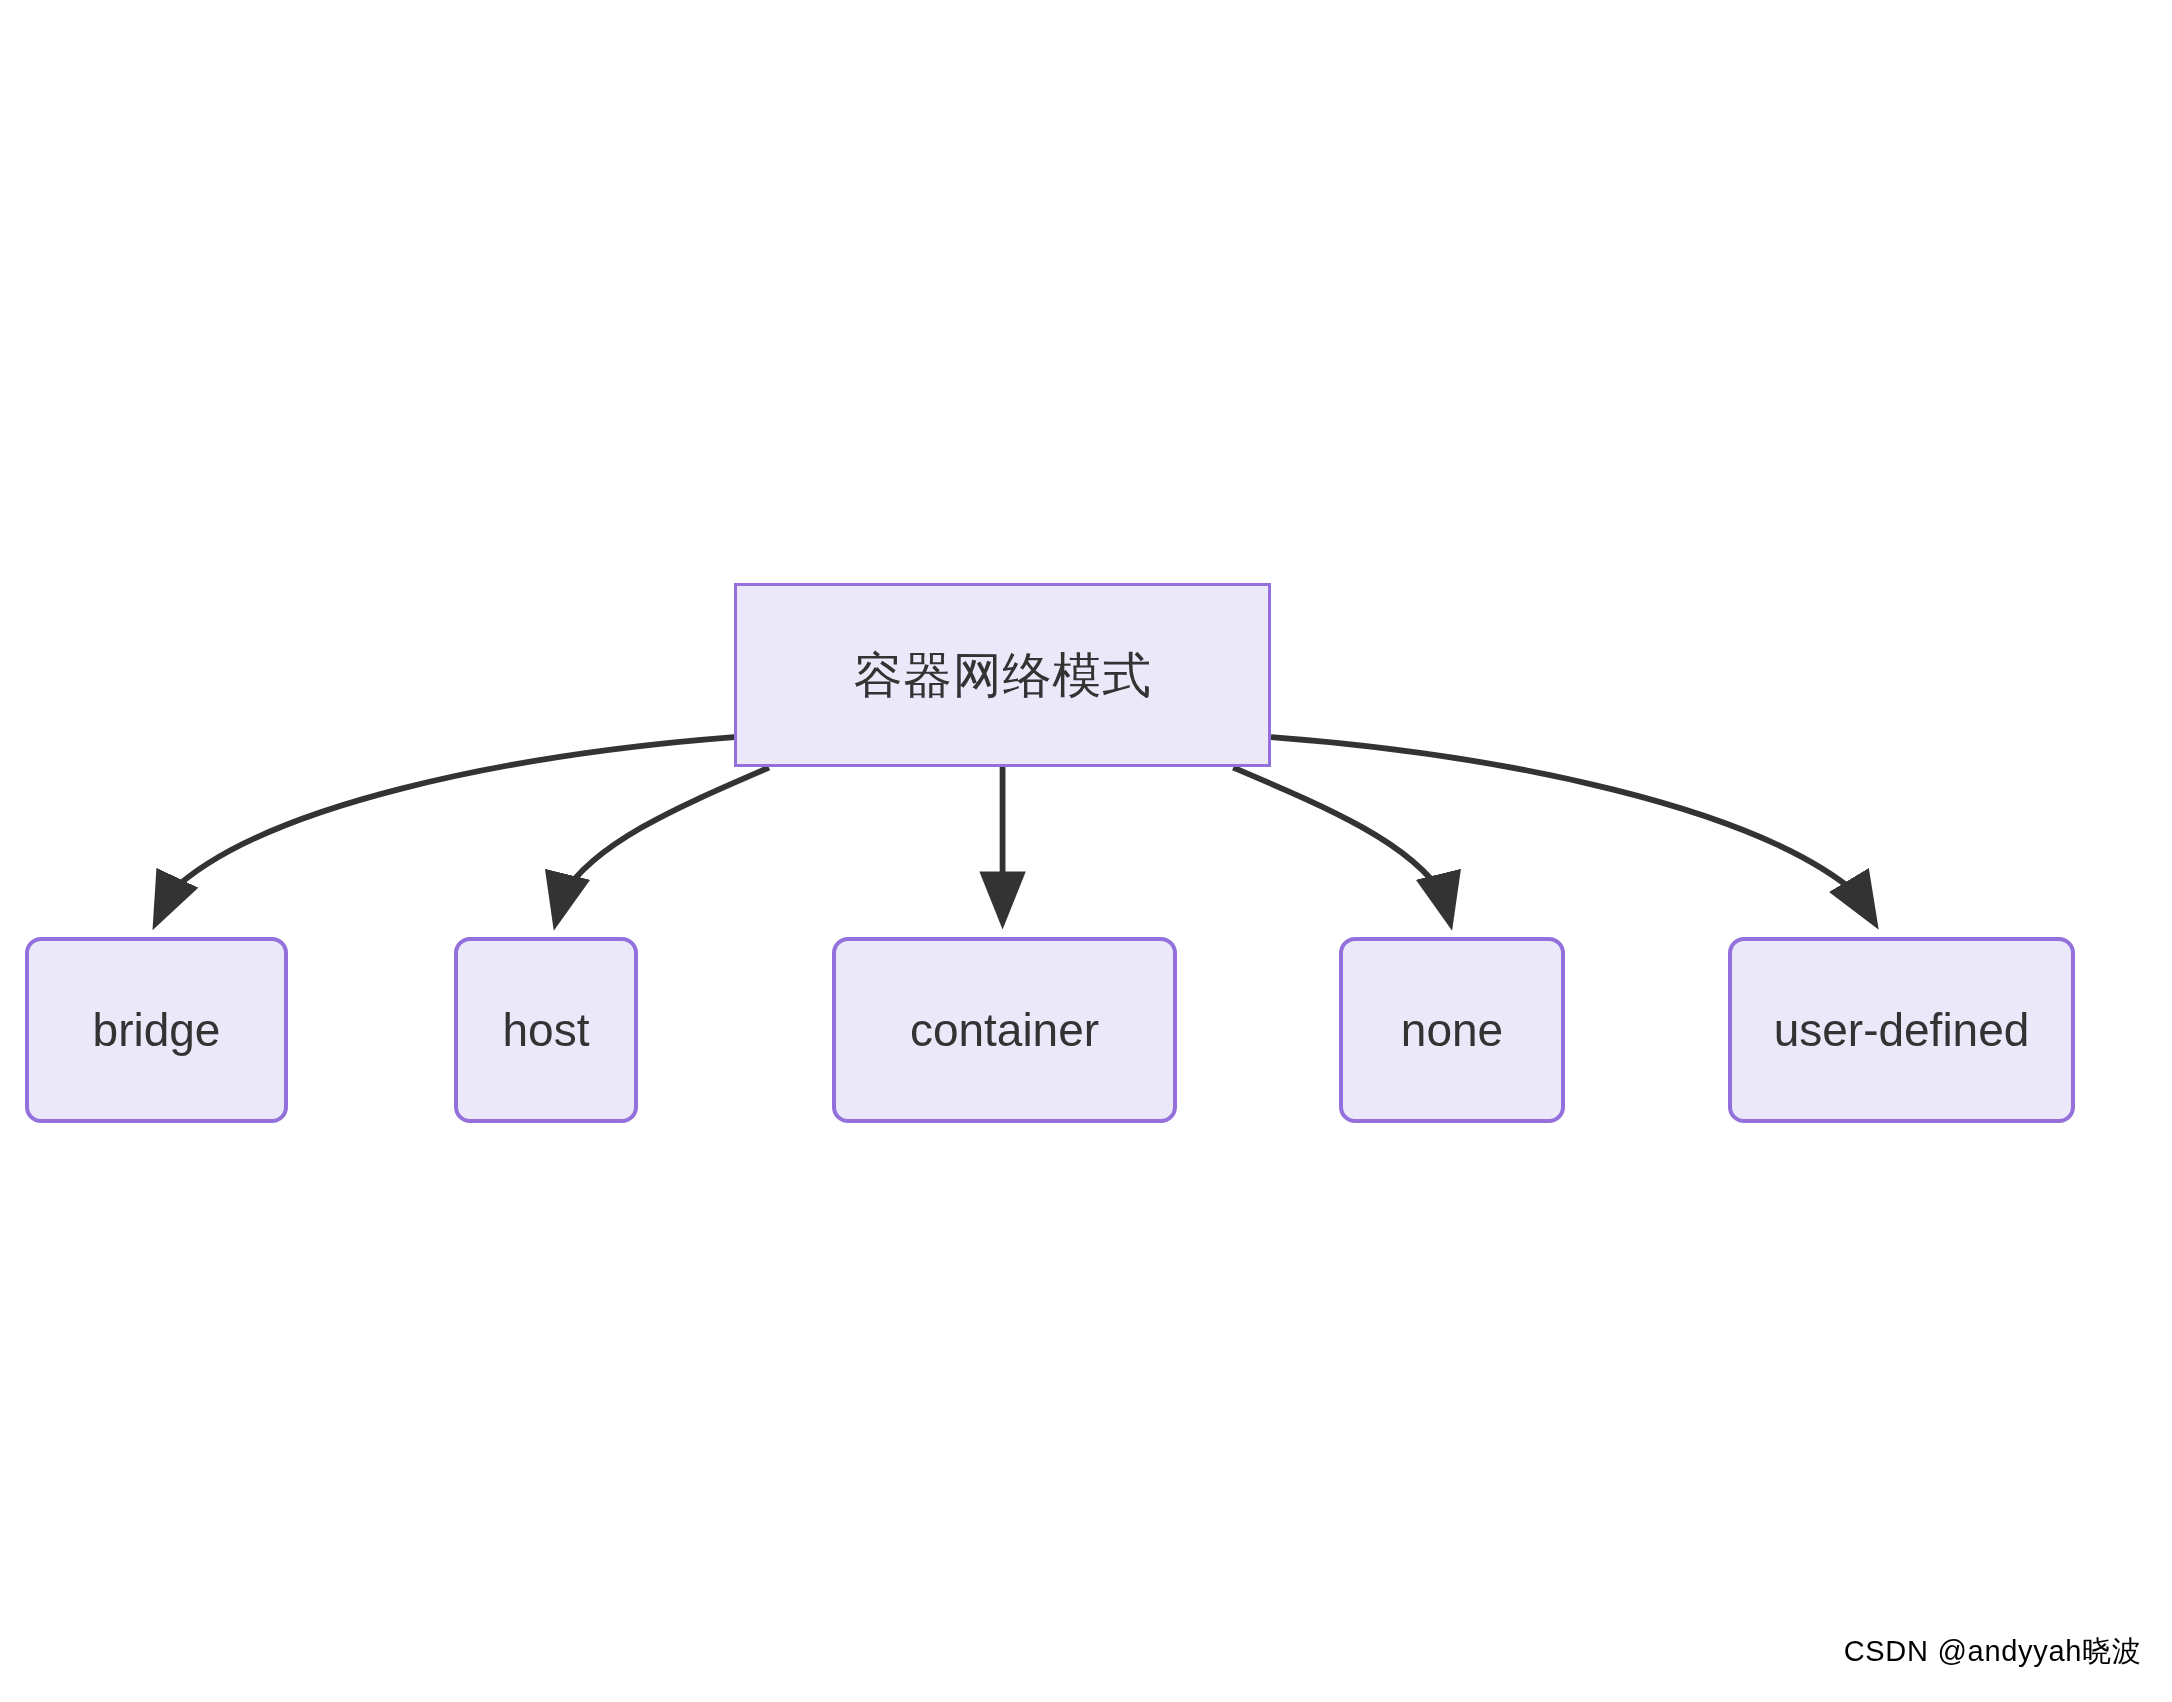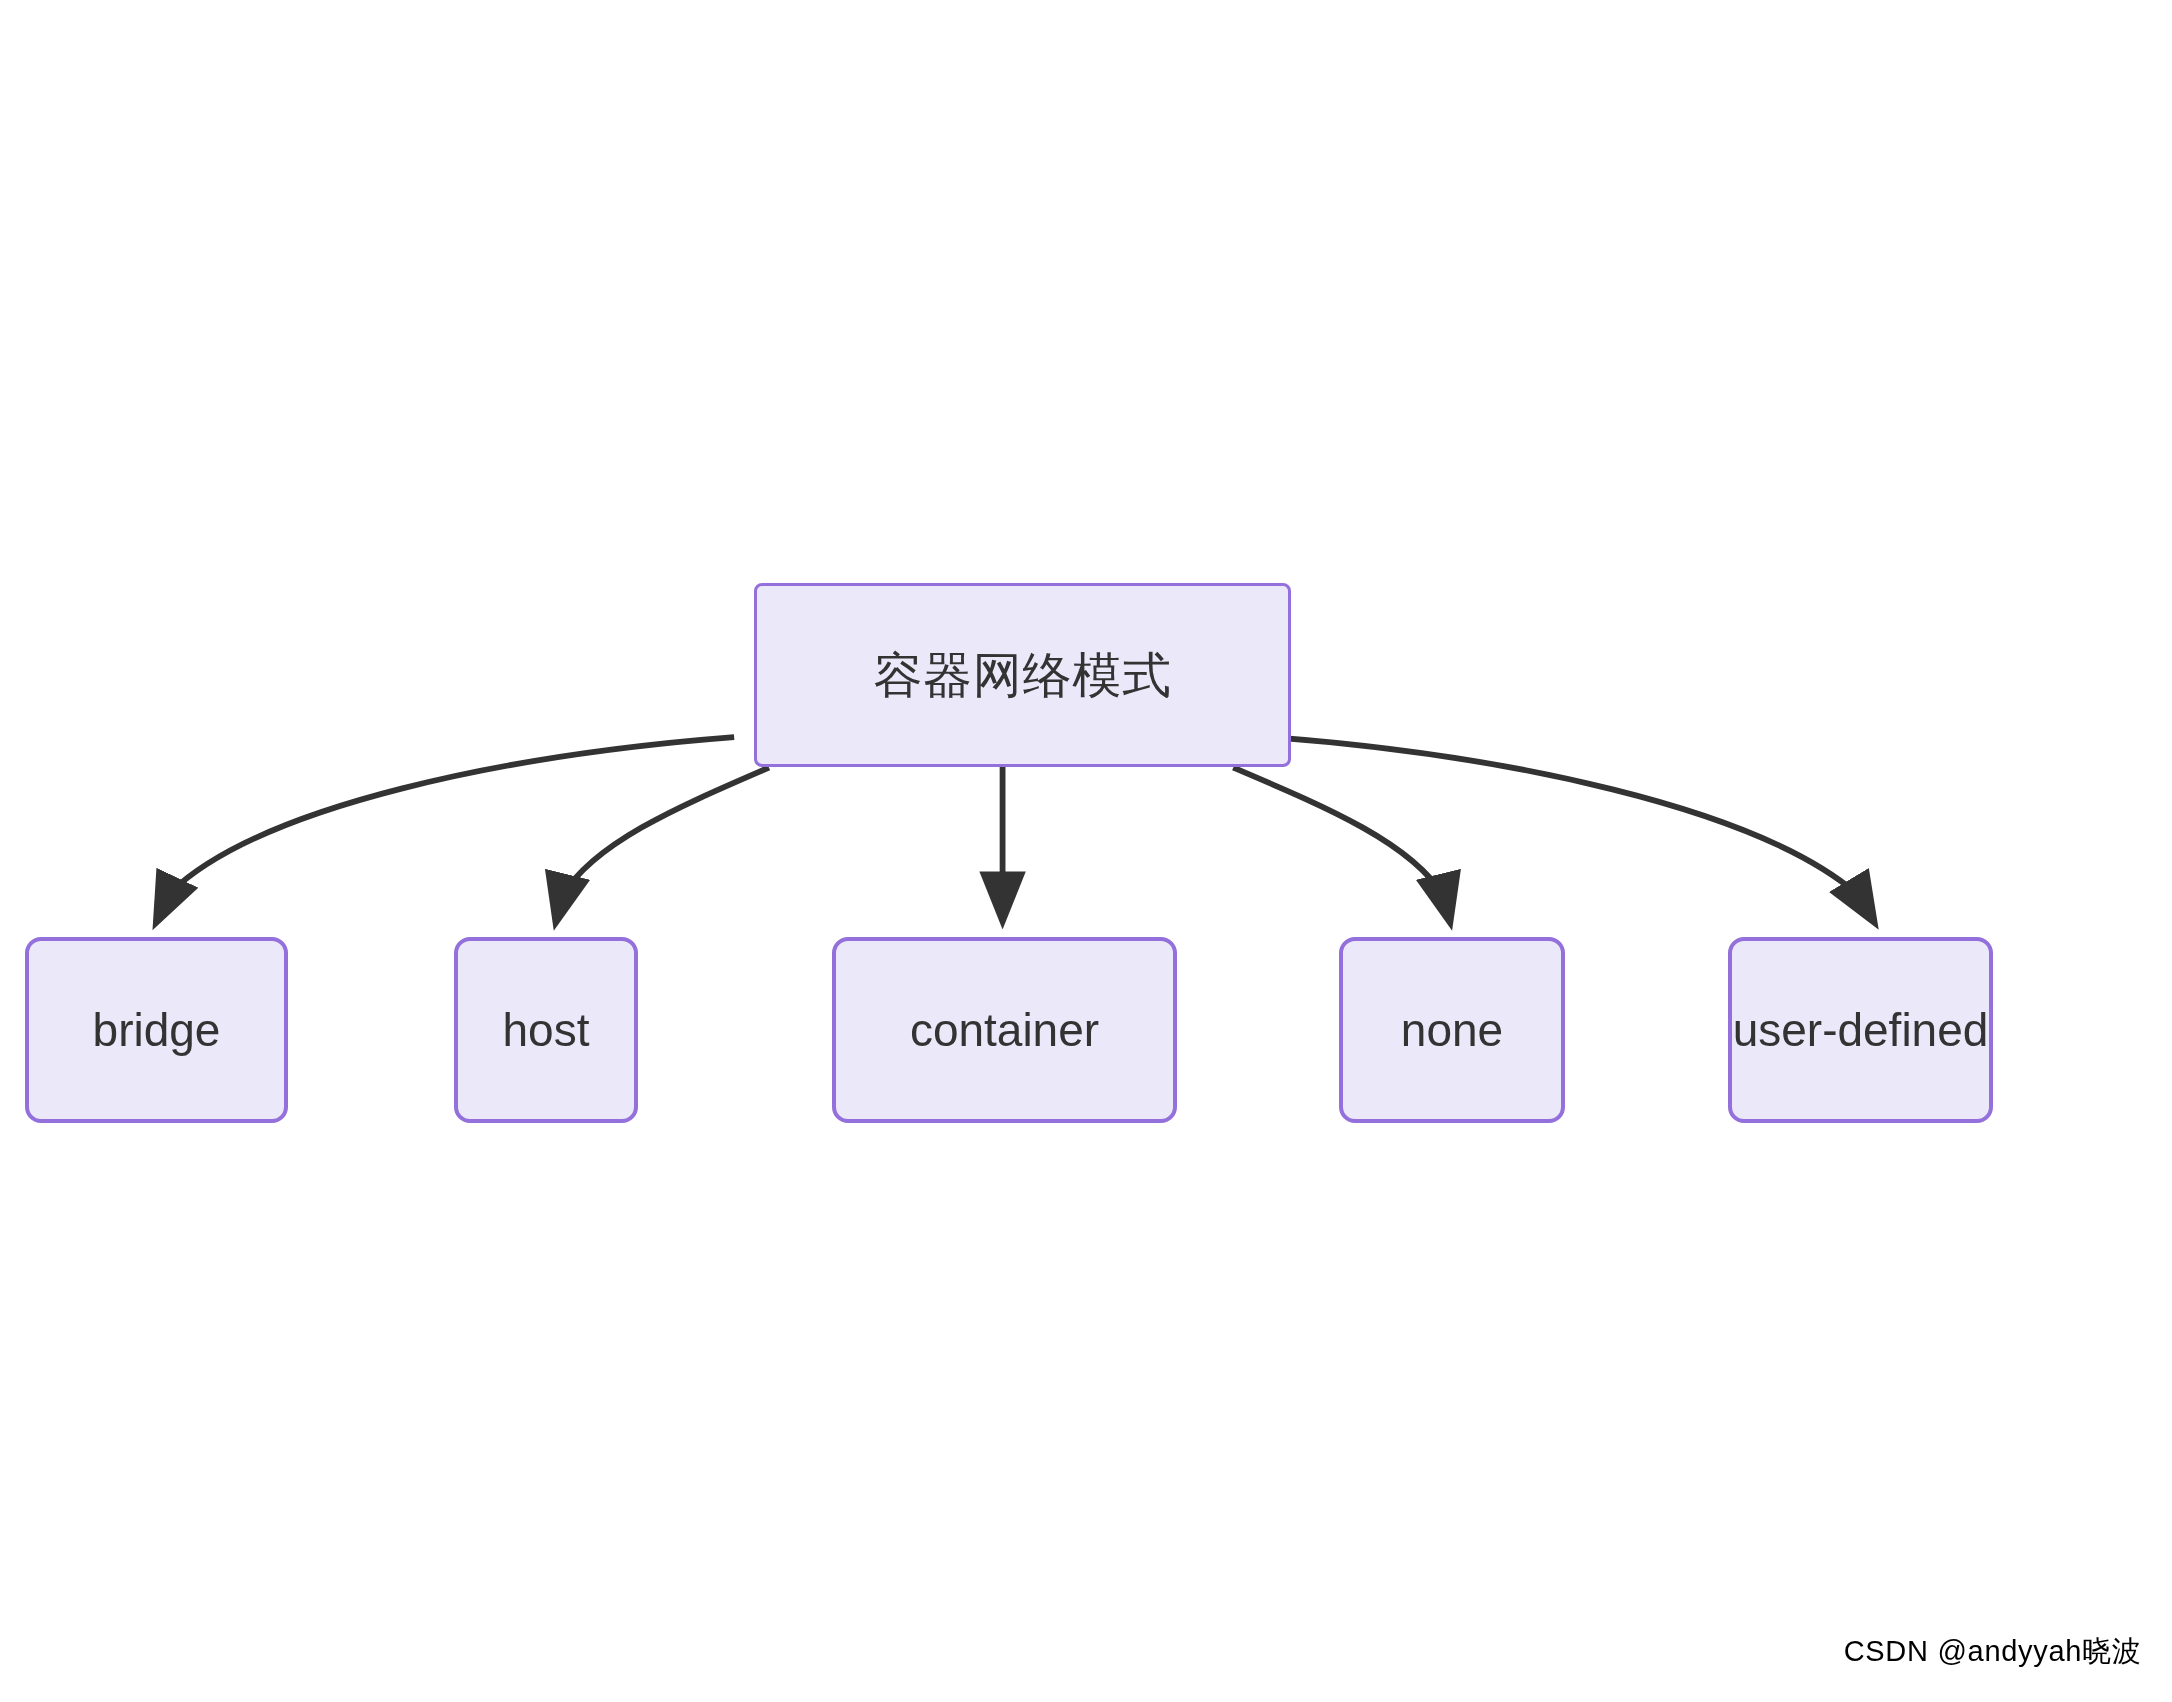--- a/index.html
+++ b/index.html
@@ -41,23 +41,22 @@
     align-items: center;
     justify-content: center;
     color: #333333;
   }
 
   .node-root {
     left: 734px;
     top: 583px;
     width: 537px;
     height: 184px;
-    border-radius: 8px;
+    border-radius: 0px;
     border-width: 3.6px;
-    margin-left: 20px;
   }
   .node-root .node-label {
     font-size: 49px;
     line-height: 1;
     letter-spacing: 0.7px;
   }
 
   .node-child {
     border-radius: 16px;
     height: 186px;
@@ -65,21 +64,21 @@
 
   .node-child .node-label {
     font-size: 46px;
     line-height: 1;
   }
 
   .node-bridge      { left: 25px;   top: 937px; width: 263px; }
   .node-host        { left: 454px;  top: 937px; width: 184px; }
   .node-container   { left: 832px; top: 937px; width: 345px; }
   .node-none        { left: 1339px; top: 937px; width: 226px; }
-  .node-userdefined { left: 1728px; top: 937px; width: 265px; }
+  .node-userdefined { left: 1728px; top: 937px; width: 347px; }
 
   .node-label {
     white-space: nowrap;
     user-select: none;
   }
 
   .watermark {
     position: absolute;
     right: 30.5px;
     bottom: 30.5px;

